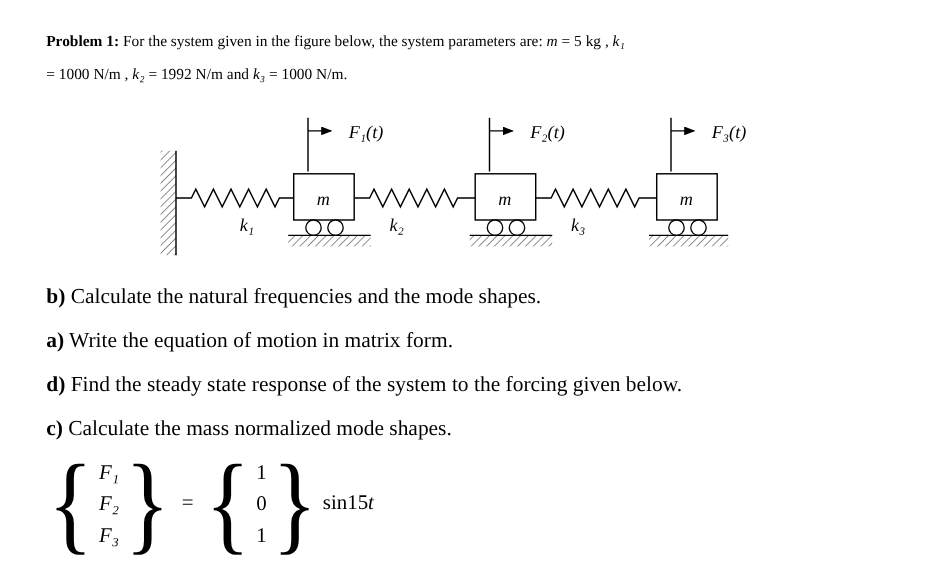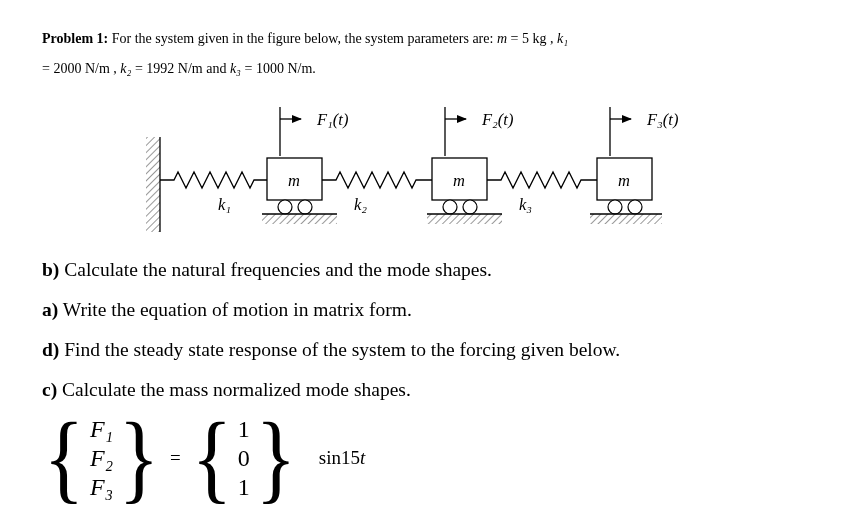--- a/index.html
+++ b/index.html
@@ -23,34 +23,34 @@
   .equation{
     position:absolute;left:40px;top:410px;
     display:flex;align-items:center;height:96px;
   }
   .brace{
     font-size:100px;line-height:90px;font-weight:400;
     transform:scaleX(0.85);display:block;
   }
   .vec{
     display:flex;flex-direction:column;align-items:center;
-    justify-content:center;font-size:24px;padding:0 2px;
+    justify-content:center;font-size:19px;padding:0 2px;
   }
   .vec span{line-height:29px;display:block;text-align:center;}
   .equals{font-size:19px;margin:0 7px;}
-  .sin{font-size:19px;margin-left:19px;white-space:nowrap;}
+  .sin{font-size:19px;margin-left:1px;white-space:nowrap;}
   .sin .fn{font-style:normal;}
   i{font-style:italic;}
 </style>
 </head>
 <body>
 
 <p class="para">
   <b>Problem 1:</b><span> For the system given in the figure below, the system parameters are: </span><i>m</i><span> = 5 kg , </span><i>k₁</i><br>
-  <span> = 2000 N/m , </span><i>k₂</i><span> = 1992 N/m and </span><i>k₃</i><span> = 1000 N/m.</span>
+  <span> = 1000 N/m , </span><i>k₂</i><span> = 1992 N/m and </span><i>k₃</i><span> = 1000 N/m.</span>
 </p>
 
 <svg class="figure" width="848" height="150" viewBox="0 0 848 150" xmlns="http://www.w3.org/2000/svg">
   <defs>
     <pattern id="hatch" width="5" height="5" patternUnits="userSpaceOnUse" patternTransform="rotate(45)">
       <line x1="0" y1="0" x2="0" y2="5" stroke="#000" stroke-width="0.8"></line>
     </pattern>
     <marker id="arrow" markerWidth="10" markerHeight="8" refX="9" refY="4" orient="auto" markerUnits="userSpaceOnUse">
       <path d="M0,0 L10,4 L0,8 z" fill="#000"></path>
     </marker>

